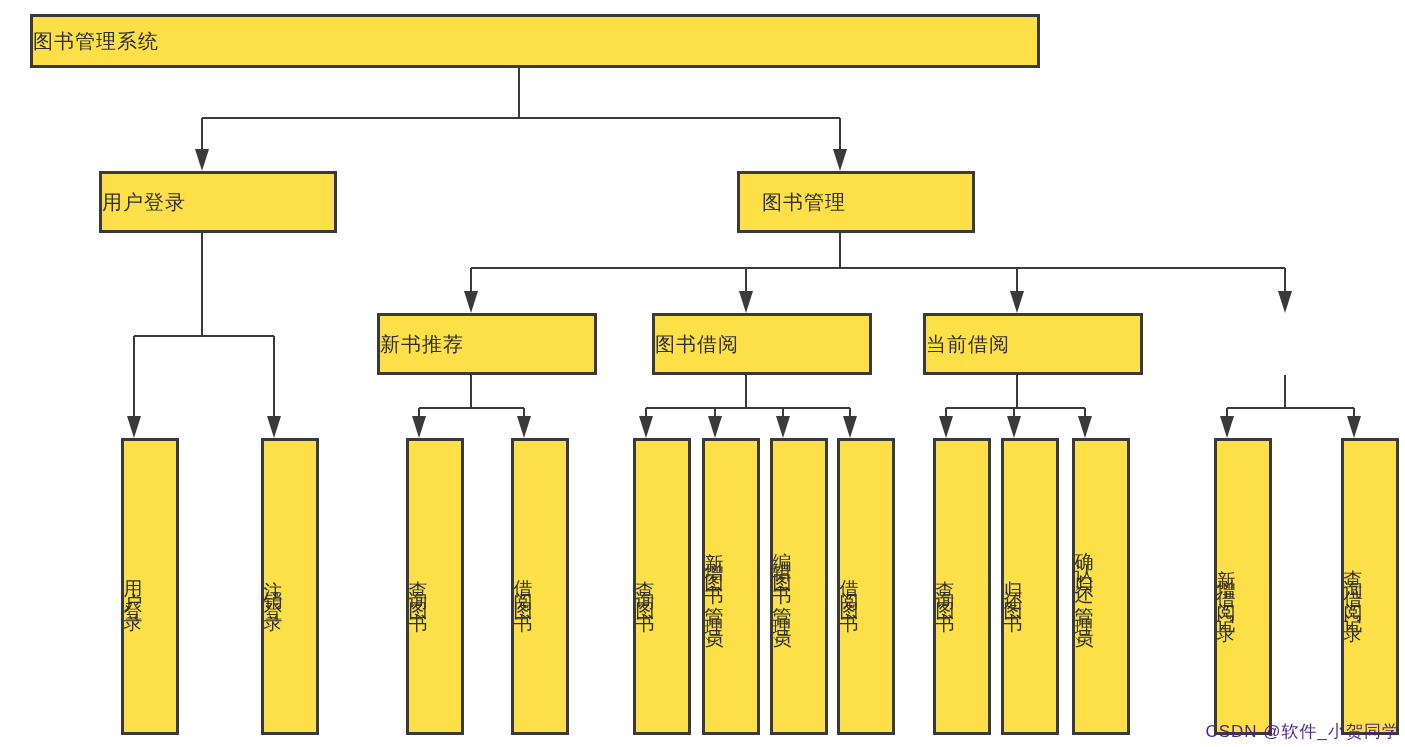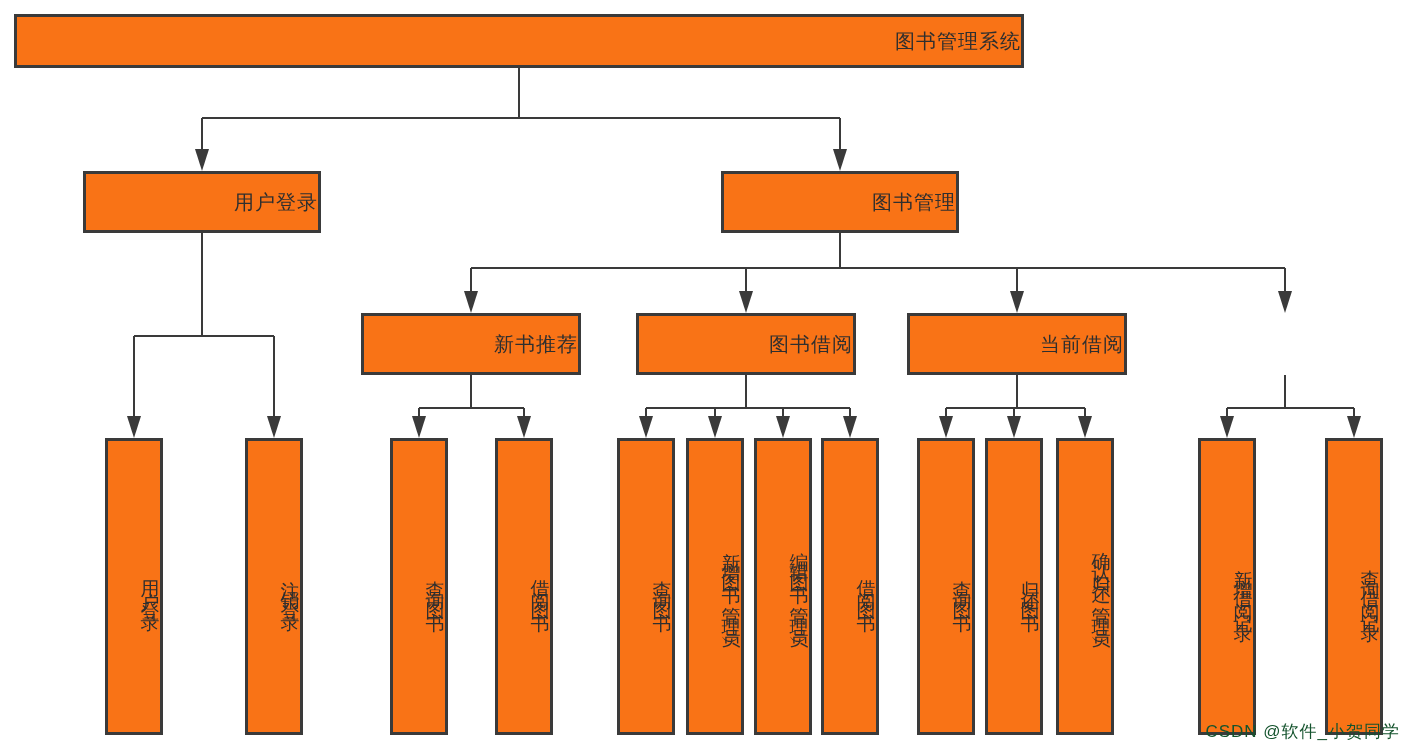--- a/index.html
+++ b/index.html
@@ -12,27 +12,28 @@
     color: #2f2f2f;
     overflow: hidden;
   }
   svg.connectors {
     position: absolute;
     left: 0; top: 0;
     width: 1405px; height: 747px;
   }
   .box {
     position: absolute;
-    background: #f97316;
+    background: #fde047;
     border: 3px solid #3a3a3a;
     box-sizing: border-box;
     display: flex;
     align-items: center;
-    justify-content: flex-end;
+    justify-content: flex-start;
     z-index: 2;
+    margin-left: 16px;
   }
   .hlabel {
     font-size: 20px;
     letter-spacing: 1px;
     white-space: nowrap;
   }
   .root  { left: 14px;  top: 14px;  width: 1010px; height: 54px; }
   .lvl2  { top: 171px; width: 238px; height: 62px; }
   .lvl3  { top: 313px; width: 220px; height: 62px; }
   .leaf  { top: 438px; width: 58px;  height: 297px; }
@@ -41,21 +42,21 @@
     text-orientation: mixed;
     font-size: 19px;
     line-height: 1.0;
     letter-spacing: 11px;
   }
   .watermark {
     position: absolute;
     right: 5px;
     bottom: 4px;
     font-size: 17px;
-    color: #14532d;
+    color: #4c1d95;
     letter-spacing: 1px;
     z-index: 10;
     white-space: nowrap;
   }
 </style>
 </head>
 <body>
 
 <div class="canvas">
 

